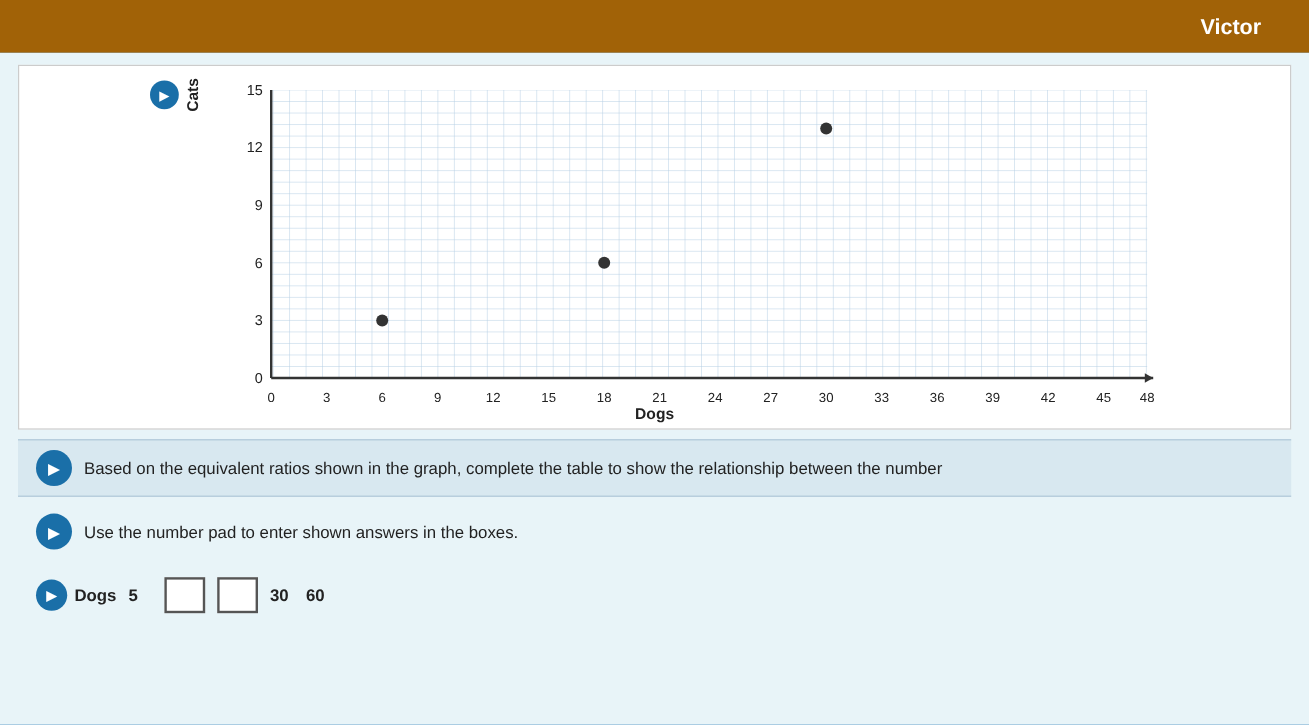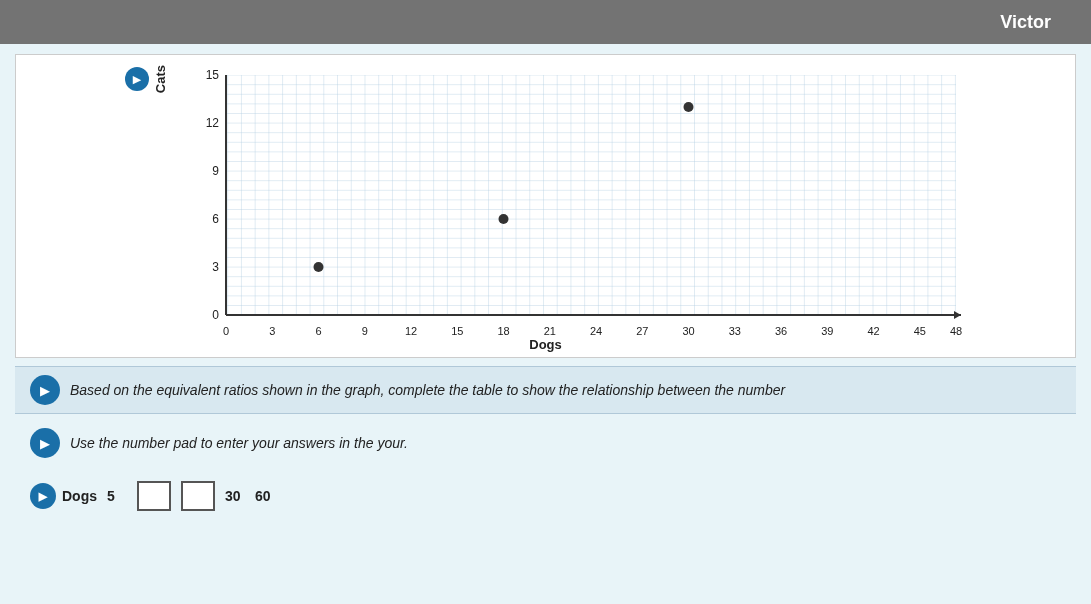--- a/index.html
+++ b/index.html
@@ -9,21 +9,21 @@
       background: #2a7db5;
       font-family: Arial, sans-serif;
       overflow: hidden;
       position: relative;
     }
 
     
     .header {
       width: 100%;
       height: 44px;
-      background: #737373;
+      background: #a16207;
       display: flex;
       align-items: center;
       justify-content: flex-end;
       padding-right: 40px;
     }
 
     .header-user {
       color: white;
       font-size: 18px;
       font-weight: bold;
@@ -106,21 +106,20 @@
       justify-content: center;
       cursor: pointer;
       color: white;
       font-size: 13px;
       flex-shrink: 0;
     }
 
     .instruction-text {
       font-size: 14px;
       color: #222;
-      font-style: italic;
     }
 
     .use-number-pad {
       background: #e8f4f8;
       padding: 8px 15px;
       display: flex;
       align-items: center;
       gap: 10px;
       margin-bottom: 10px;
     }
@@ -234,21 +233,21 @@
     <div class="x-axis-label">Dogs</div>
   </div>
 
   <div class="instruction-section">
     <div class="audio-btn">▶</div>
     <span class="instruction-text">Based on the equivalent ratios shown in the graph, complete the table to show the relationship between the number</span>
   </div>
 
   <div class="use-number-pad">
     <div class="audio-btn">▶</div>
-    <span class="instruction-text">Use the number pad to enter your answers in the your.</span>
+    <span class="instruction-text">Use the number pad to enter shown answers in the boxes.</span>
   </div>
 
   <div class="dogs-row">
     <div class="dogs-row-label">
       <div class="audio-btn" style="width:26px;height:26px;font-size:11px;">▶</div>
       <span>Dogs</span>
     </div>
     <span class="number-val">5</span>
     <div class="input-box"></div>
     <div class="input-box"></div>

